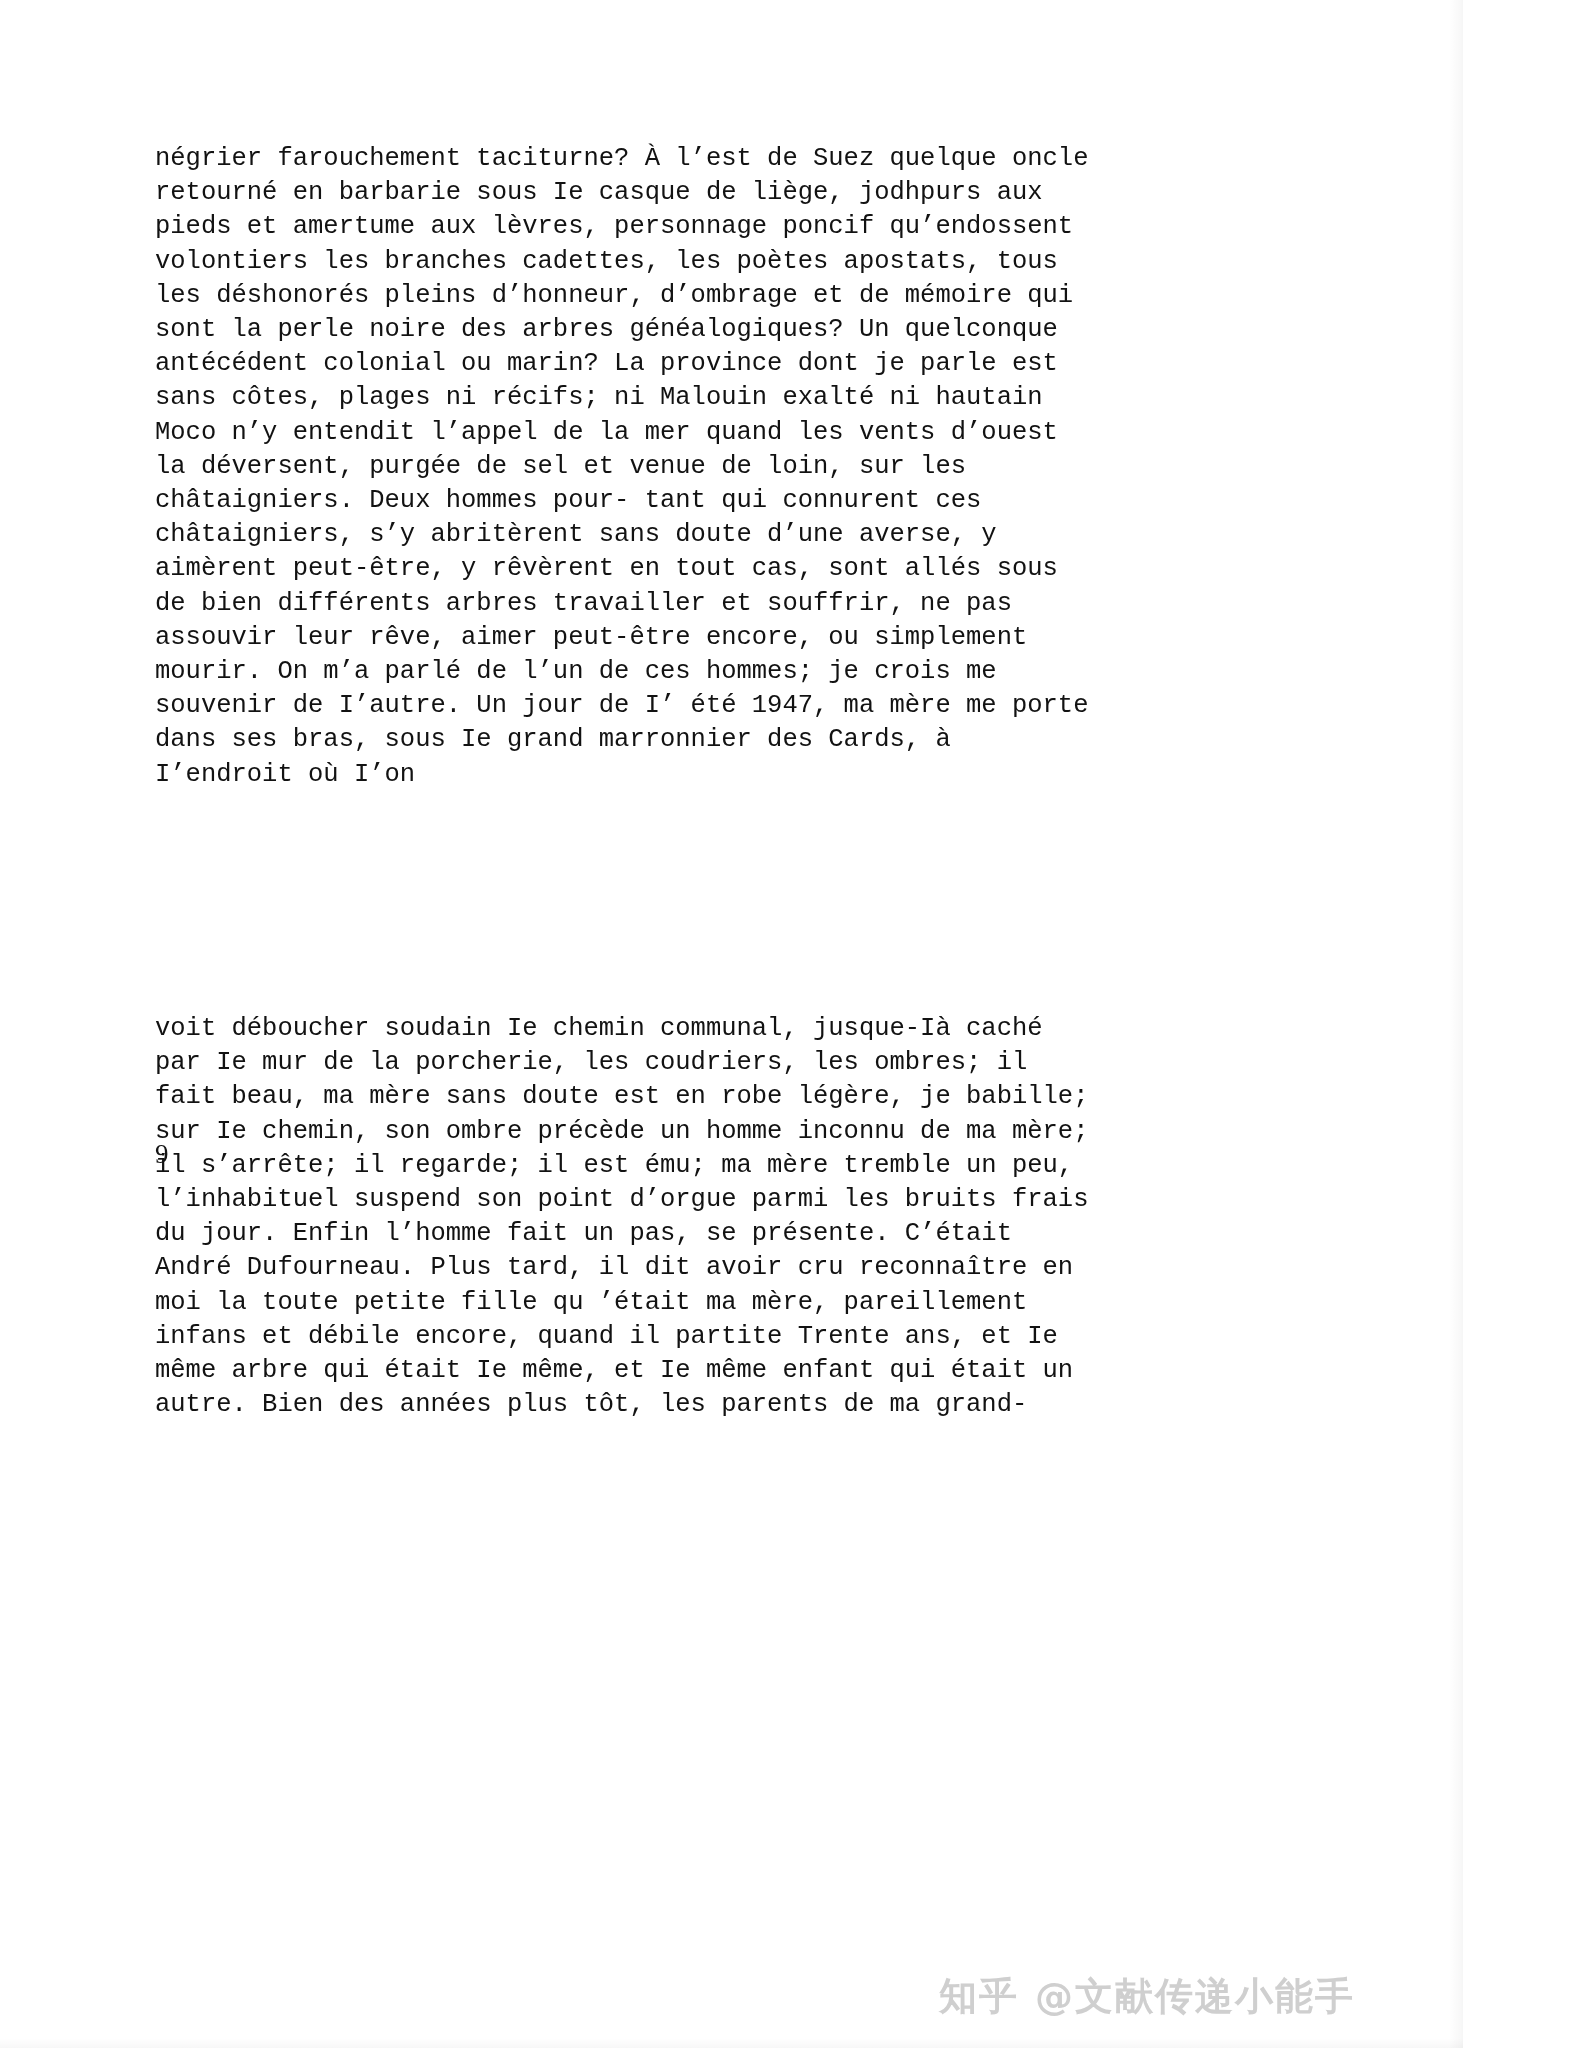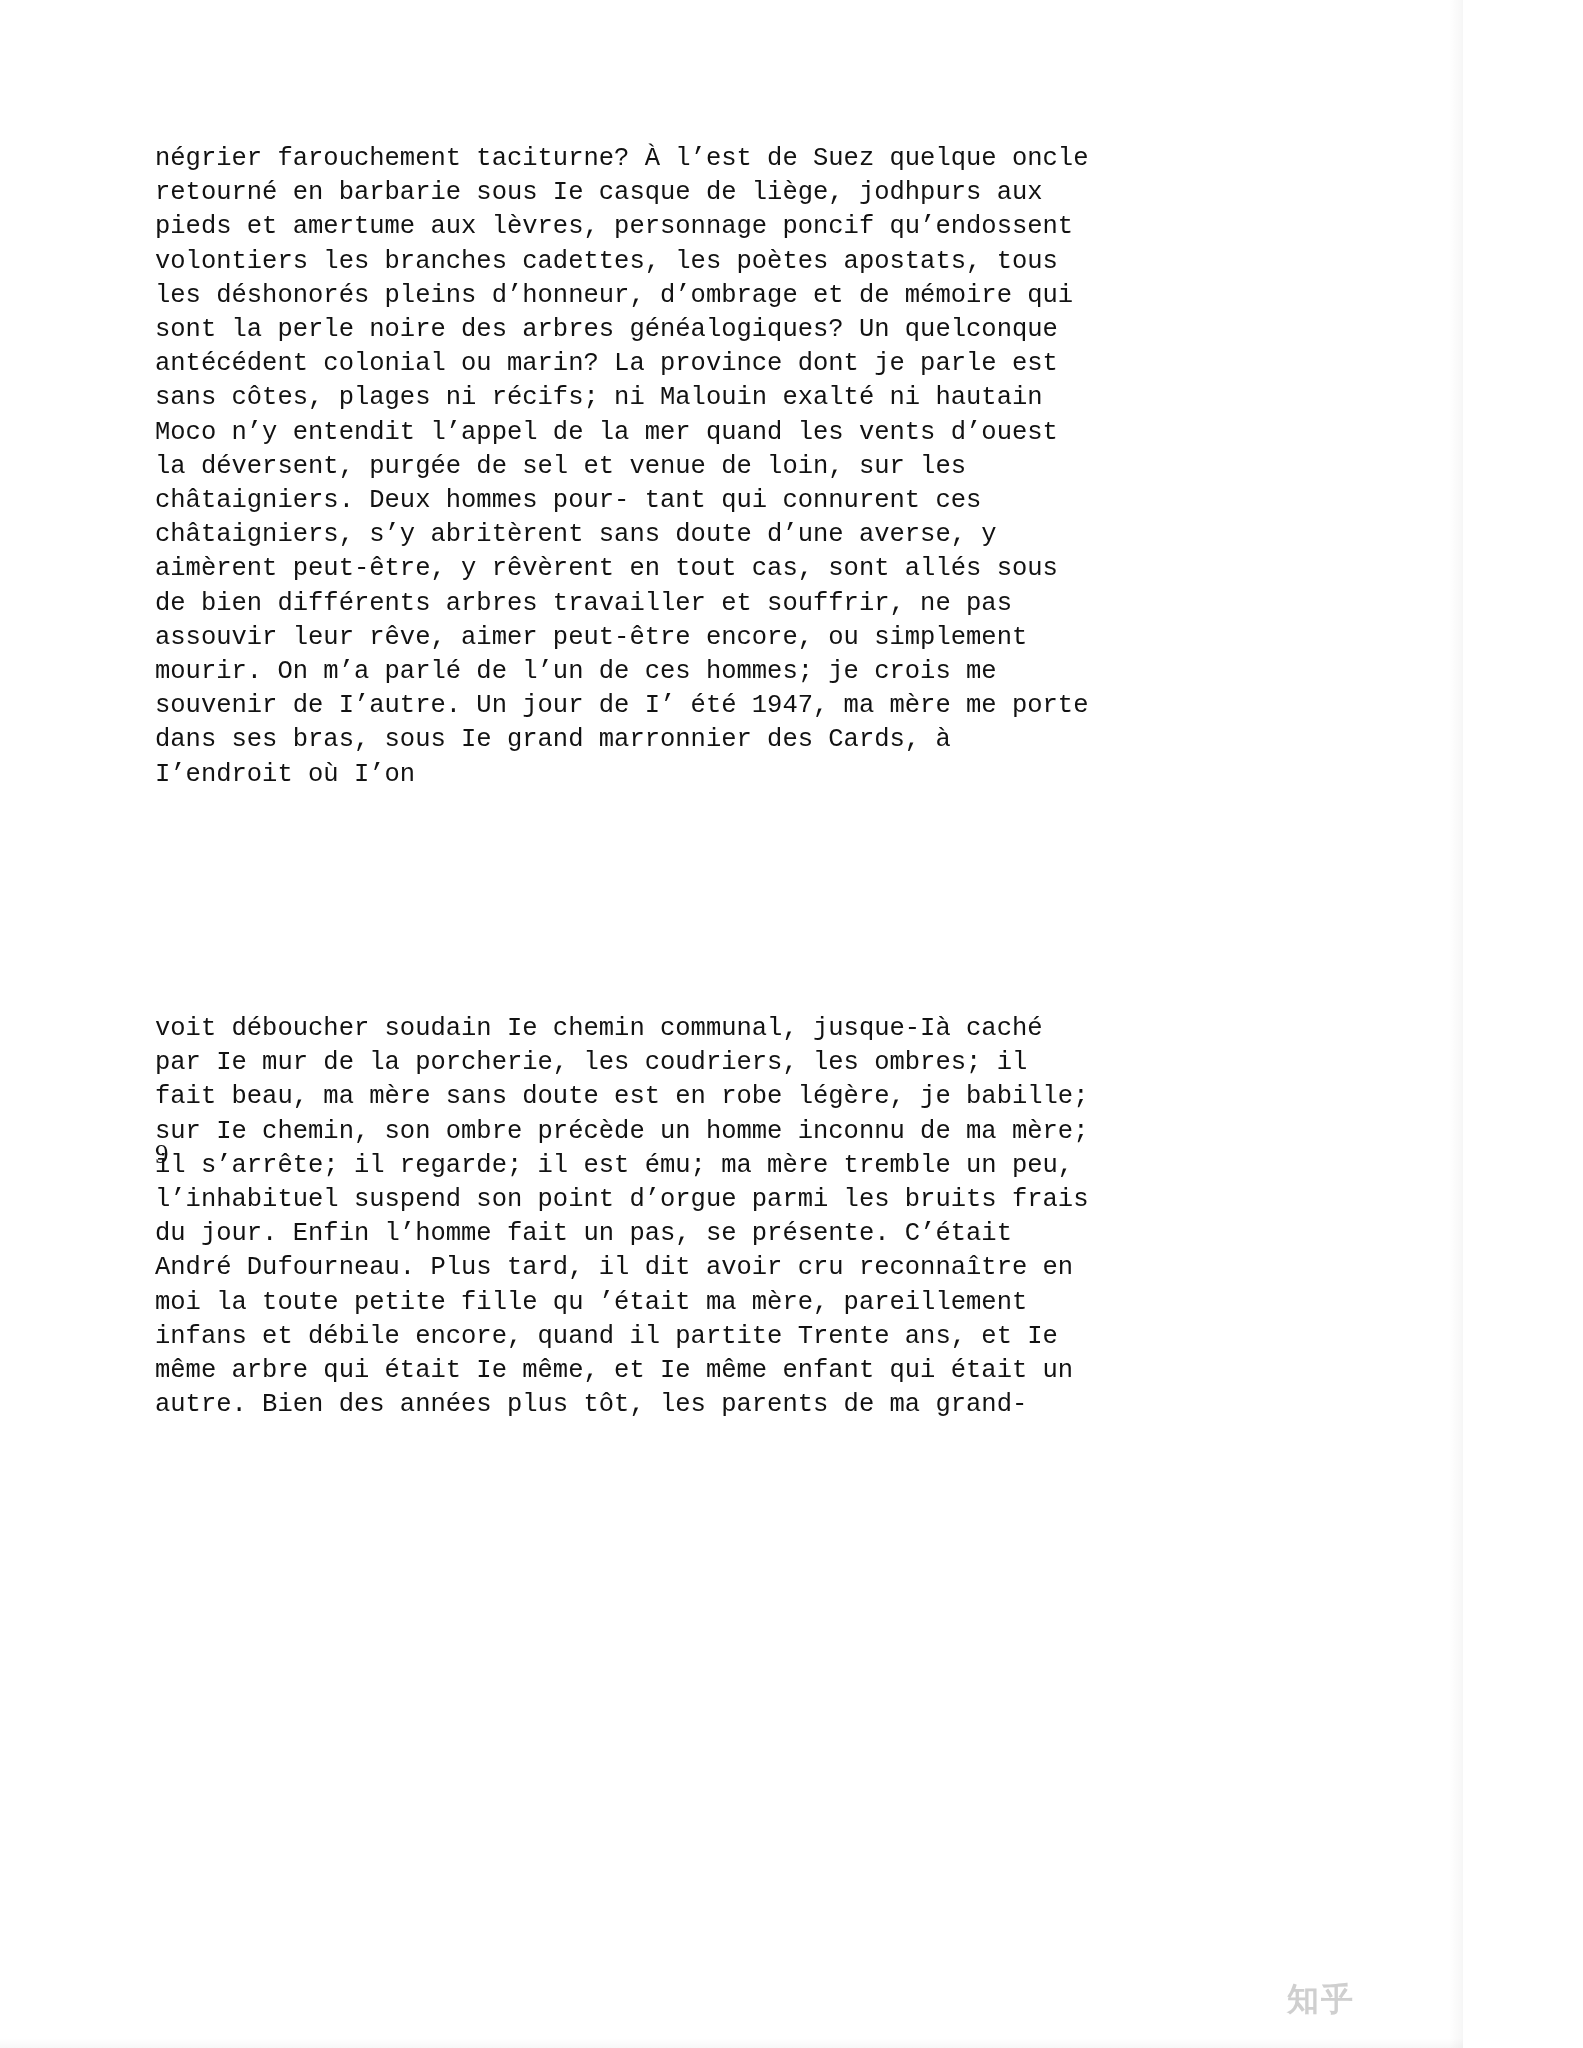--- a/index.html
+++ b/index.html
@@ -69,21 +69,21 @@
 
   .watermark {
     position: absolute;
     right: 108px;
     bottom: 26px;
     display: flex;
     align-items: baseline;
     gap: 16px;
     color: #cfcfcf;
     font-family: "DejaVu Sans", "Liberation Sans", sans-serif;
-    font-size: 32px;
+    font-size: 38px;
     font-weight: 700;
     letter-spacing: 2px;
     user-select: none;
   }
   .watermark .wm-brand { color: #cfcfcf; }
   .watermark .wm-handle { color: #cfcfcf; }
 </style>
 </head>
 <body>
 
@@ -93,15 +93,16 @@
   <div class="scan-edge-bottom"></div>
 
   <div class="text-block" id="para-one"><span class="text-line">négrier farouchement taciturne? À l’est de Suez quelque oncle</span><span class="text-line">retourné en barbarie sous Ie casque de liège, jodhpurs aux</span><span class="text-line">pieds et amertume aux lèvres, personnage poncif qu’endossent</span><span class="text-line">volontiers les branches cadettes, les poètes apostats, tous</span><span class="text-line">les déshonorés pleins d’honneur, d’ombrage et de mémoire qui</span><span class="text-line">sont la perle noire des arbres généalogiques? Un quelconque</span><span class="text-line">antécédent colonial ou marin? La province dont je parle est</span><span class="text-line">sans côtes, plages ni récifs; ni Malouin exalté ni hautain</span><span class="text-line">Moco n’y entendit l’appel de la mer quand les vents d’ouest</span><span class="text-line">la déversent, purgée de sel et venue de loin, sur les</span><span class="text-line">châtaigniers. Deux hommes pour- tant qui connurent ces</span><span class="text-line">châtaigniers, s’y abritèrent sans doute d’une averse, y</span><span class="text-line">aimèrent peut-être, y rêvèrent en tout cas, sont allés sous</span><span class="text-line">de bien différents arbres travailler et souffrir, ne pas</span><span class="text-line">assouvir leur rêve, aimer peut-être encore, ou simplement</span><span class="text-line">mourir. On m’a parlé de l’un de ces hommes; je crois me</span><span class="text-line">souvenir de I’autre. Un jour de I’ été 1947, ma mère me porte</span><span class="text-line">dans ses bras, sous Ie grand marronnier des Cards, à</span><span class="text-line">I’endroit où I’on</span></div>
 
   <div class="page-number">9</div>
 
   <div class="text-block" id="para-two"><span class="text-line">voit déboucher soudain Ie chemin communal, jusque-Ià caché</span><span class="text-line">par Ie mur de la porcherie, les coudriers, les ombres; il</span><span class="text-line">fait beau, ma mère sans doute est en robe légère, je babille;</span><span class="text-line">sur Ie chemin, son ombre précède un homme inconnu de ma mère;</span><span class="text-line">il s’arrête; il regarde; il est ému; ma mère tremble un peu,</span><span class="text-line">l’inhabituel suspend son point d’orgue parmi les bruits frais</span><span class="text-line">du jour. Enfin l’homme fait un pas, se présente. C’était</span><span class="text-line">André Dufourneau. Plus tard, il dit avoir cru reconnaître en</span><span class="text-line">moi la toute petite fille qu ’était ma mère, pareillement</span><span class="text-line">infans et débile encore, quand il partite Trente ans, et Ie</span><span class="text-line">même arbre qui était Ie même, et Ie même enfant qui était un</span><span class="text-line">autre. Bien des années plus tôt, les parents de ma grand-</span></div>
 
   <div class="watermark">
     <span class="wm-brand">知乎</span>
+    <span class="wm-handle">@文献传递小能手</span>
   </div>
 
 </div>
 
 </body></html>

